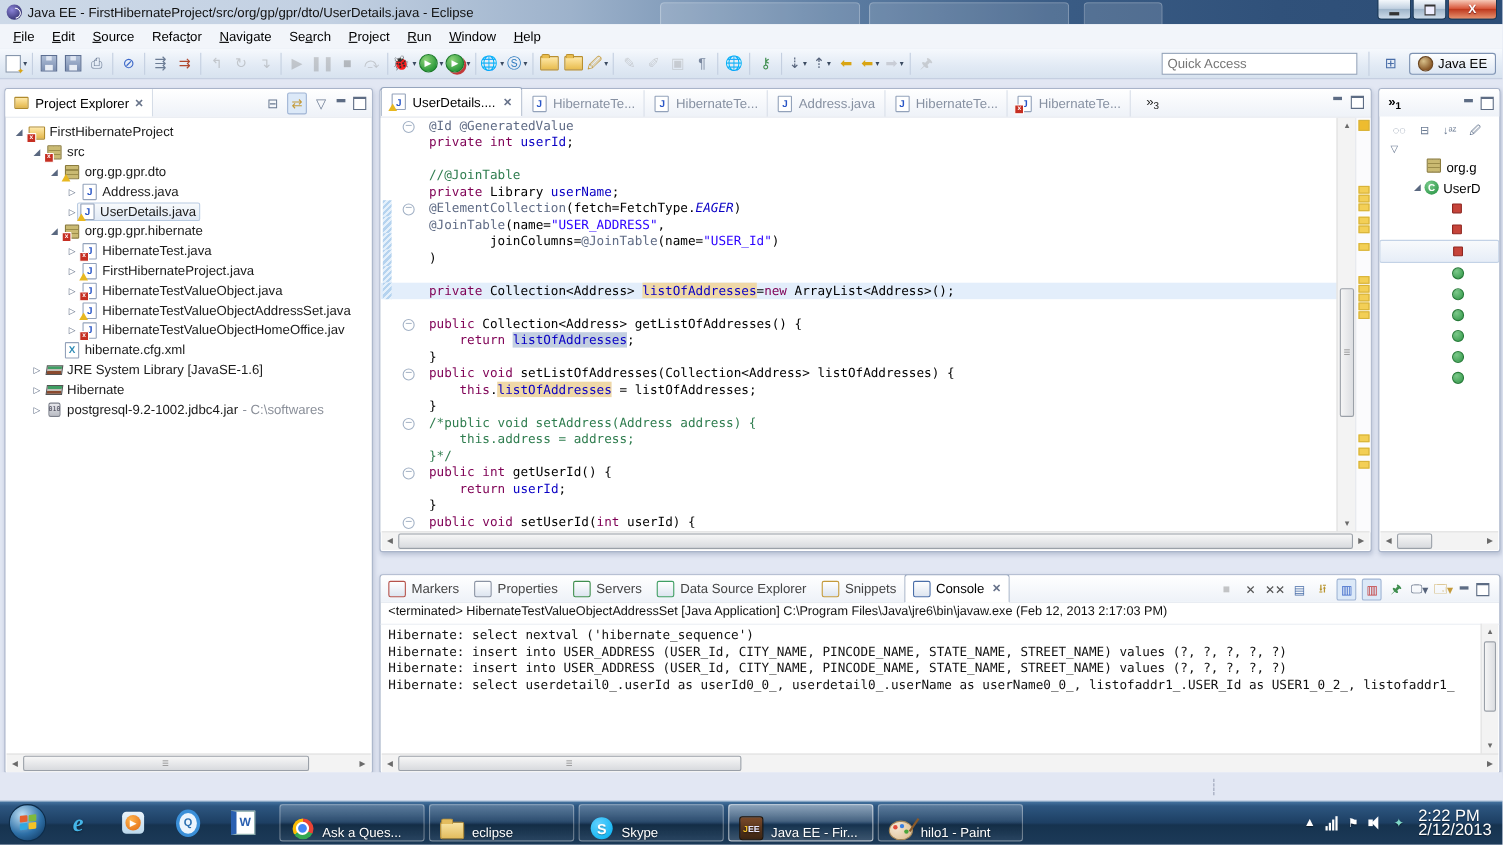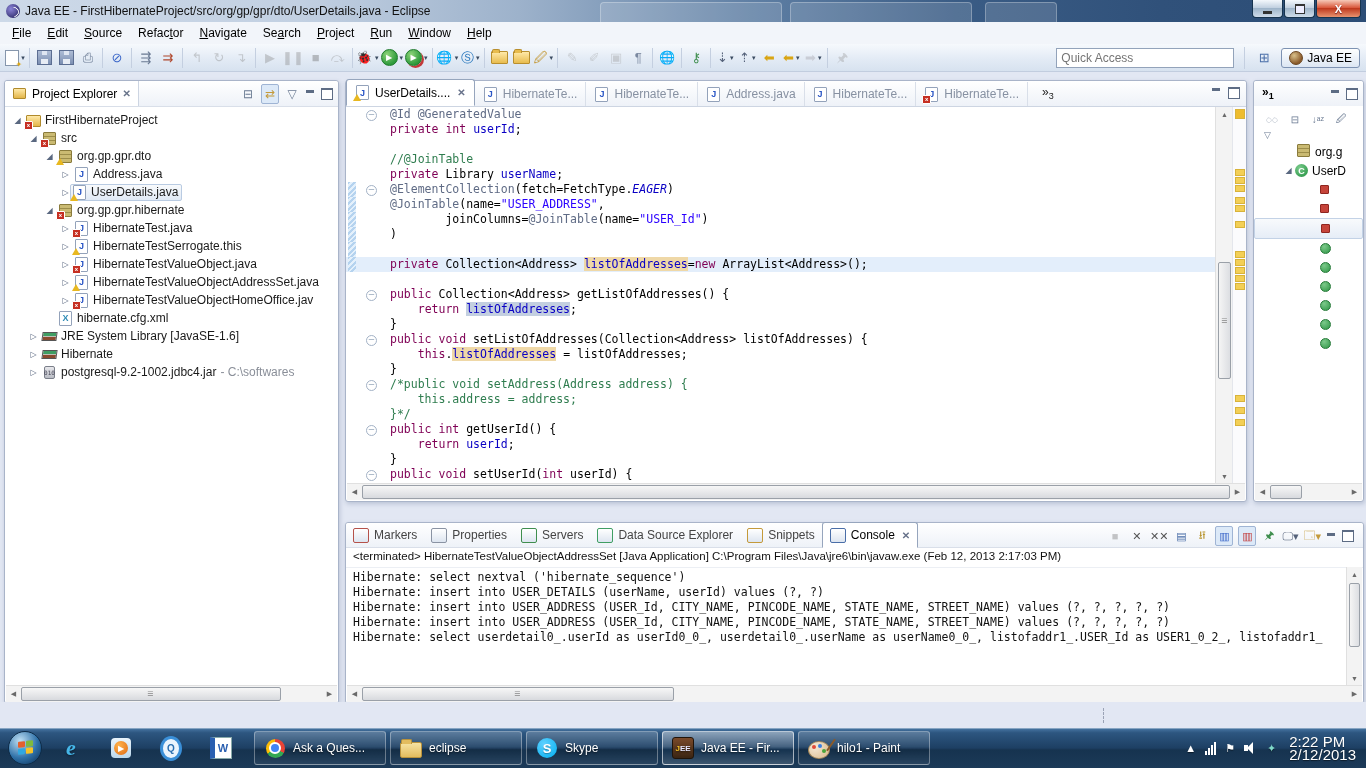--- a/index.html
+++ b/index.html
@@ -140,21 +140,21 @@
   #trim-handle{position:absolute;left:1103px;top:6px;height:15px;border-left:1px dashed #9aa2b5}
   #taskbar{position:absolute;left:0;top:728px;width:100%;height:40px;
     background:linear-gradient(#4a79a6 0%,#2d5680 12%,#1d3f63 50%,#16334f 55%,#1c3a58 100%);
     display:flex;align-items:center;box-shadow:inset 0 1px 0 rgba(255,255,255,.35)}
   #start-orb{width:42px;height:36px;display:flex;align-items:center;justify-content:center;flex:0 0 auto;margin-left:4px}
   #orb{width:32px;height:32px;border-radius:50%;background:radial-gradient(circle at 35% 28%,#bfe0f5,#2f71a8 55%,#123a63 90%);
     border:1px solid #0d2c49;display:flex;align-items:center;justify-content:center}
   .flag{width:15px;height:14px;display:grid;grid-template-columns:7px 7px;grid-template-rows:6px 6px;gap:1px;transform:skewY(-6deg)}
   .flag i{border-radius:1px}
   .ql{width:34px;height:34px;display:flex;align-items:center;justify-content:center;margin:0 8px;flex:0 0 auto}
-  .taskbtn{height:32px;display:flex;align-items:center;gap:7px;padding:0 9px;margin:0 2px;min-width:112px;max-width:118px;
+  .taskbtn{height:32px;display:flex;align-items:flex-end;gap:7px;padding:0 9px;margin:0 2px;min-width:112px;max-width:118px;
     border:1px solid rgba(255,255,255,.35);border-radius:3px;
     background:linear-gradient(rgba(255,255,255,.22),rgba(255,255,255,.07) 45%,rgba(0,0,0,.12) 55%,rgba(255,255,255,.06));
     color:#fff;font-size:12px;text-shadow:0 1px 2px rgba(0,0,0,.6);overflow:hidden;white-space:nowrap;flex:0 0 auto}
   .taskbtn.active{background:linear-gradient(rgba(255,255,255,.45),rgba(255,255,255,.18) 45%,rgba(20,50,80,.25) 55%,rgba(255,255,255,.15));
     border-color:rgba(255,255,255,.6)}
   .tbico{width:22px;height:22px;flex:0 0 auto;display:flex;align-items:center;justify-content:center}
   #tray{margin-left:auto;display:flex;align-items:center;gap:9px;padding-right:10px;color:#fff}
   .trayico{font-size:11px;color:#fff;text-shadow:0 1px 1px rgba(0,0,0,.5)}
   #clock{font-size:15px;text-align:left;line-height:13px;text-shadow:0 1px 1px rgba(0,0,0,.5);padding-left:4px}
   .sigbars{display:flex;align-items:flex-end;gap:1px}
@@ -424,21 +424,21 @@
           <span>HibernateTest.java</span>
         </span>
       </div>
       <div class="trow" style="padding-left: 52px;">
         <span class="texp">▷</span>
         <span class="tlabel-wrap">
           <span class="fico">
             <span class="page">J</span>
             <span class="badge-w"></span>
           </span>
-          <span>HibernateTestSerrogate.this</span>
+          <span>FirstHibernateProject.java</span>
         </span>
       </div>
       <div class="trow" style="padding-left: 52px;">
         <span class="texp">▷</span>
         <span class="tlabel-wrap">
           <span class="fico">
             <span class="page">J</span>
             <span class="badge-e">x</span>
           </span>
           <span>HibernateTestValueObject.java</span>
@@ -720,21 +720,20 @@
       <span class="hico pressed" style="color: rgb(194, 58, 58); font-size: 11px;">▥</span>
       <span class="hico" style="color: rgb(63, 142, 78); font-size: 11px;">🖈</span>
       <span class="hico" style="color: rgb(85, 98, 122); font-size: 11px;">🖵<span class="dd">▾</span></span>
       <span class="hico" style="color: rgb(196, 154, 58); font-size: 11px;">🗔<span class="dd">▾</span></span>
       <span class="minb"></span>
       <span class="maxb"></span>
     </div>
   <div id="console-status">&lt;terminated&gt; HibernateTestValueObjectAddressSet [Java Application] C:\Program Files\Java\jre6\bin\javaw.exe (Feb 12, 2013 2:17:03 PM)</div>
   <div id="console-text">
       <div class="conline">Hibernate: select nextval ('hibernate_sequence')</div>
-      <div class="conline">Hibernate: insert into USER_DETAILS (userName, userId) values (?, ?)</div>
       <div class="conline">Hibernate: insert into USER_ADDRESS (USER_Id, CITY_NAME, PINCODE_NAME, STATE_NAME, STREET_NAME) values (?, ?, ?, ?, ?)</div>
       <div class="conline">Hibernate: insert into USER_ADDRESS (USER_Id, CITY_NAME, PINCODE_NAME, STATE_NAME, STREET_NAME) values (?, ?, ?, ?, ?)</div>
       <div class="conline">Hibernate: select userdetail0_.userId as userId0_0_, userdetail0_.userName as userName0_0_, listofaddr1_.USER_Id as USER1_0_2_, listofaddr1_</div>
     </div>
   <div class="vsb" style="top:44px;right:1px;bottom:17px;width:15px">
     <div class="arr">▲</div>
     <div class="thumb" style="top:16px;height:62px"></div>
     <div class="arr" style="position:absolute;bottom:0;left:0;right:0">▼</div>
   </div>
   <div class="hsb" style="left:1px;right:1px;bottom:1px">

